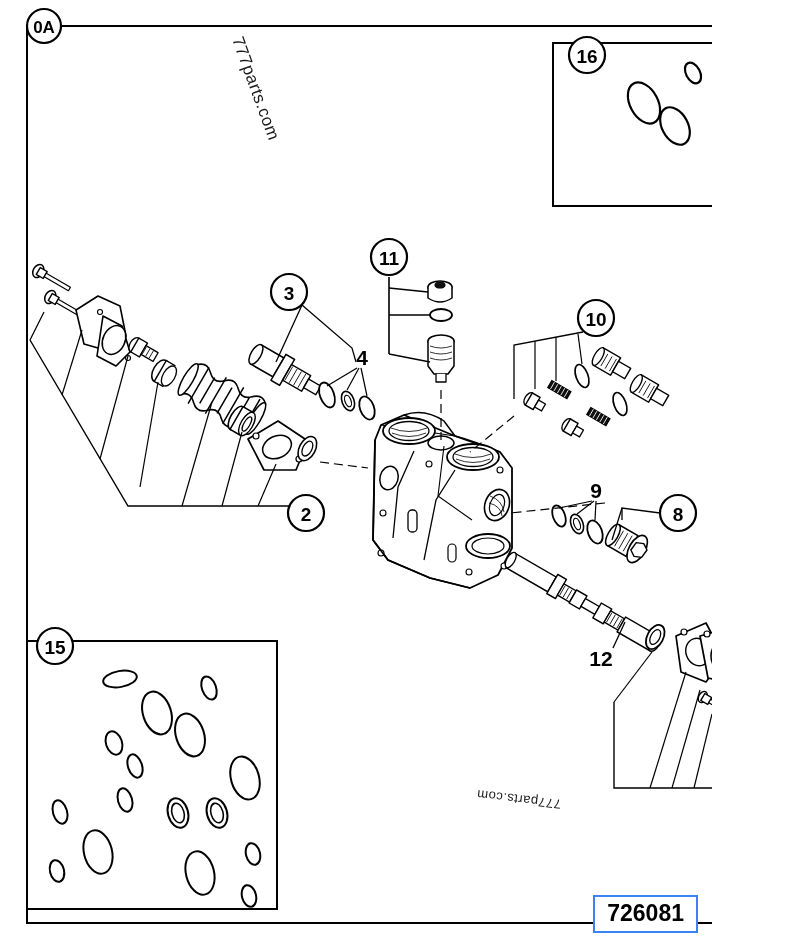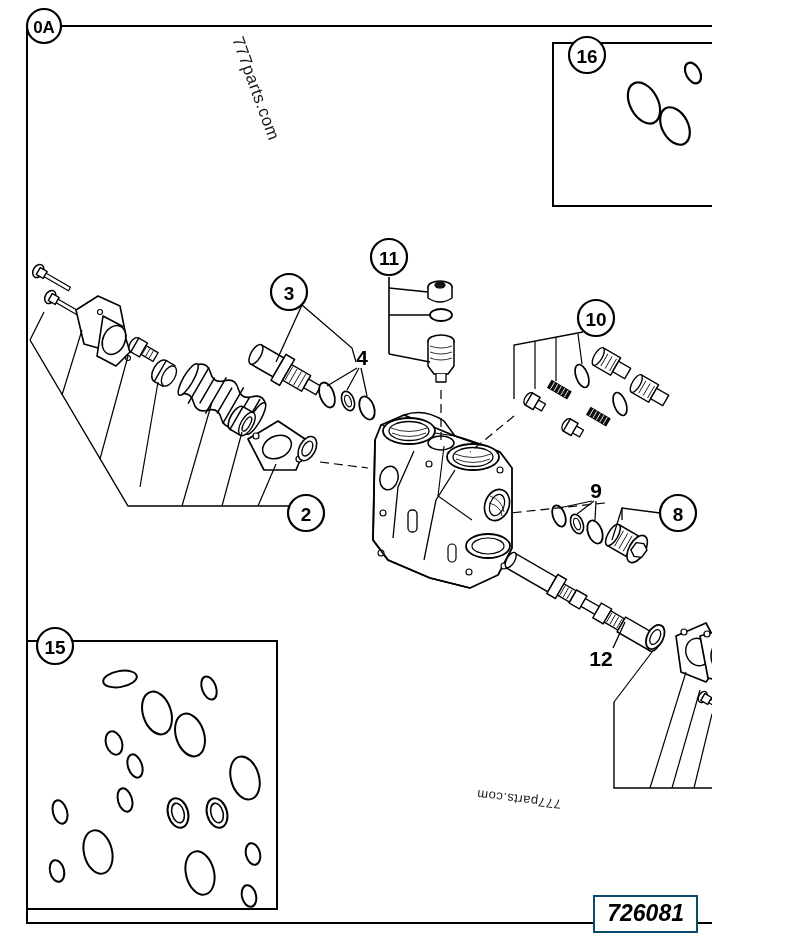--- a/index.html
+++ b/index.html
@@ -3,23 +3,23 @@
 <meta charset="utf-8">
 <style>
   html,body{margin:0;padding:0;background:#fff;}
   body{font-family:"Liberation Sans",sans-serif;}
   #page{position:relative;width:712px;height:949px;background:#fff;overflow:hidden;}
   #svg-root{position:absolute;left:0;top:0;width:800px;height:949px;}
   .wm{position:absolute;color:#1a1a1a;font-family:"Liberation Sans",sans-serif;
       font-size:17px;letter-spacing:.5px;white-space:nowrap;user-select:none;}
   #wm-top{left:246px;top:34px;transform:rotate(70deg);transform-origin:0 0;}
   #wm-bottom{left:560px;top:812px;transform:rotate(187deg);transform-origin:0 0;font-size:13px;}
-  #partnum{position:absolute;right:14px;bottom:16px;border:2px solid #0c4a6e;background:#fff;
+  #partnum{position:absolute;right:14px;bottom:16px;border:2px solid #3b82f6;background:#fff;
            padding:3px 12px 4px;font-size:23px;font-weight:bold;color:#000;
-           font-family:"Liberation Sans",sans-serif;letter-spacing:0px;font-style:italic;}
+           font-family:"Liberation Sans",sans-serif;letter-spacing:0px;}
   .cal-txt{font-family:"Liberation Sans",sans-serif;font-weight:bold;font-size:19px;fill:#000;
            text-anchor:middle;dominant-baseline:central;}
   .cal-txt-sm{font-family:"Liberation Sans",sans-serif;font-weight:bold;font-size:17px;fill:#000;
            text-anchor:middle;dominant-baseline:central;}
   .plain-txt{font-family:"Liberation Sans",sans-serif;font-weight:bold;font-size:21px;fill:#000;
            text-anchor:middle;dominant-baseline:central;}
   .ln{stroke:#000;fill:none;}
   .part{stroke:#000;fill:#fff;stroke-linejoin:round;stroke-linecap:round;}
   .dark{fill:#111;stroke:#000;}
   .hatch{fill:none;stroke:#000;stroke-width:.8;}

